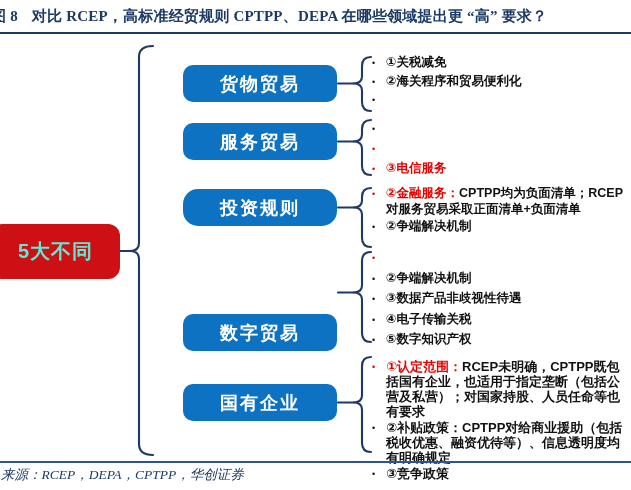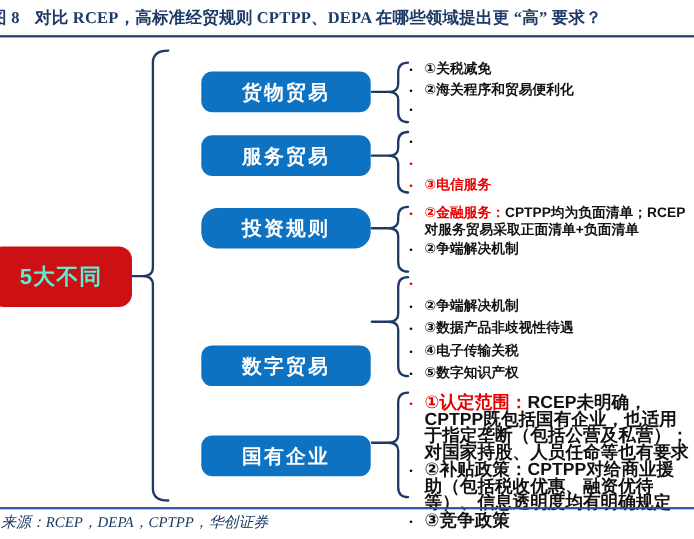--- a/index.html
+++ b/index.html
@@ -26,33 +26,33 @@
     position:absolute;left:-9px;top:224px;width:129px;height:55px;
     background:#cc1013;border-radius:12px;display:flex;align-items:center;justify-content:center;
   }
   .rootbox .lab{color:#5eead4;font-weight:700;font-size:20px;letter-spacing:1px;}
   
   .bluebox{
     position:absolute;left:183px;width:154px;height:37px;background:#0e72c2;border-radius:10px;
     display:flex;align-items:center;justify-content:center;
   }
   .bluebox .lab{color:#fff;font-weight:700;font-size:18px;letter-spacing:2px;}
-  .bb1{top:65px;} .bb2{top:123px;} .bb3{top:189px;border-radius:15px;} .bb4{top:274px;margin-top:40px;} .bb5{top:396px;justify-content:center;}
+  .bb1{top:65px;} .bb2{top:123px;} .bb3{top:189px;border-radius:15px;} .bb4{top:274px;margin-top:40px;} .bb5{top:384px;justify-content:center;}
   
   .overlay{position:absolute;left:0;top:0;width:631px;height:490px;pointer-events:none;}
   .overlay path{stroke:#1f3864;stroke-width:2.1;fill:none;stroke-linecap:round;}
   
   .list{position:absolute;left:372px;width:254px;color:#111;}
   .l1{top:55px;} .l2{top:121px;} .l3{top:186px;} .l4{top:250px;} .l5{top:359px;}
   .it{display:flex;align-items:flex-start;}
   .l1 .it{margin-bottom:2px;} .l2 .it{margin-bottom:3.5px;} .l3 .it{margin-bottom:2px;}
   .l4 .it{margin-bottom:4px;} .l5 .it{margin-bottom:1px;}
   .b{flex:0 0 14px;font-size:9px;line-height:15.5px;color:#111;padding-top:1px;}
   .t{flex:1;font-size:12.5px;line-height:15.5px;font-weight:700;}
-  .l5 .t{font-size:16px;line-height:15px;}
+  .l5 .t{font-size:13px;line-height:15px;}
   .l5 .b{line-height:15px;}
   .rd{color:#e60000;}
 </style>
 </head>
 <body>
 
 <div class="stage">
 
   <div class="title">
     <span class="lbl">图 8</span><span>对比 RCEP，高标准经贸规则 CPTPP、DEPA 在哪些领域提出更 “高” 要求？</span>

